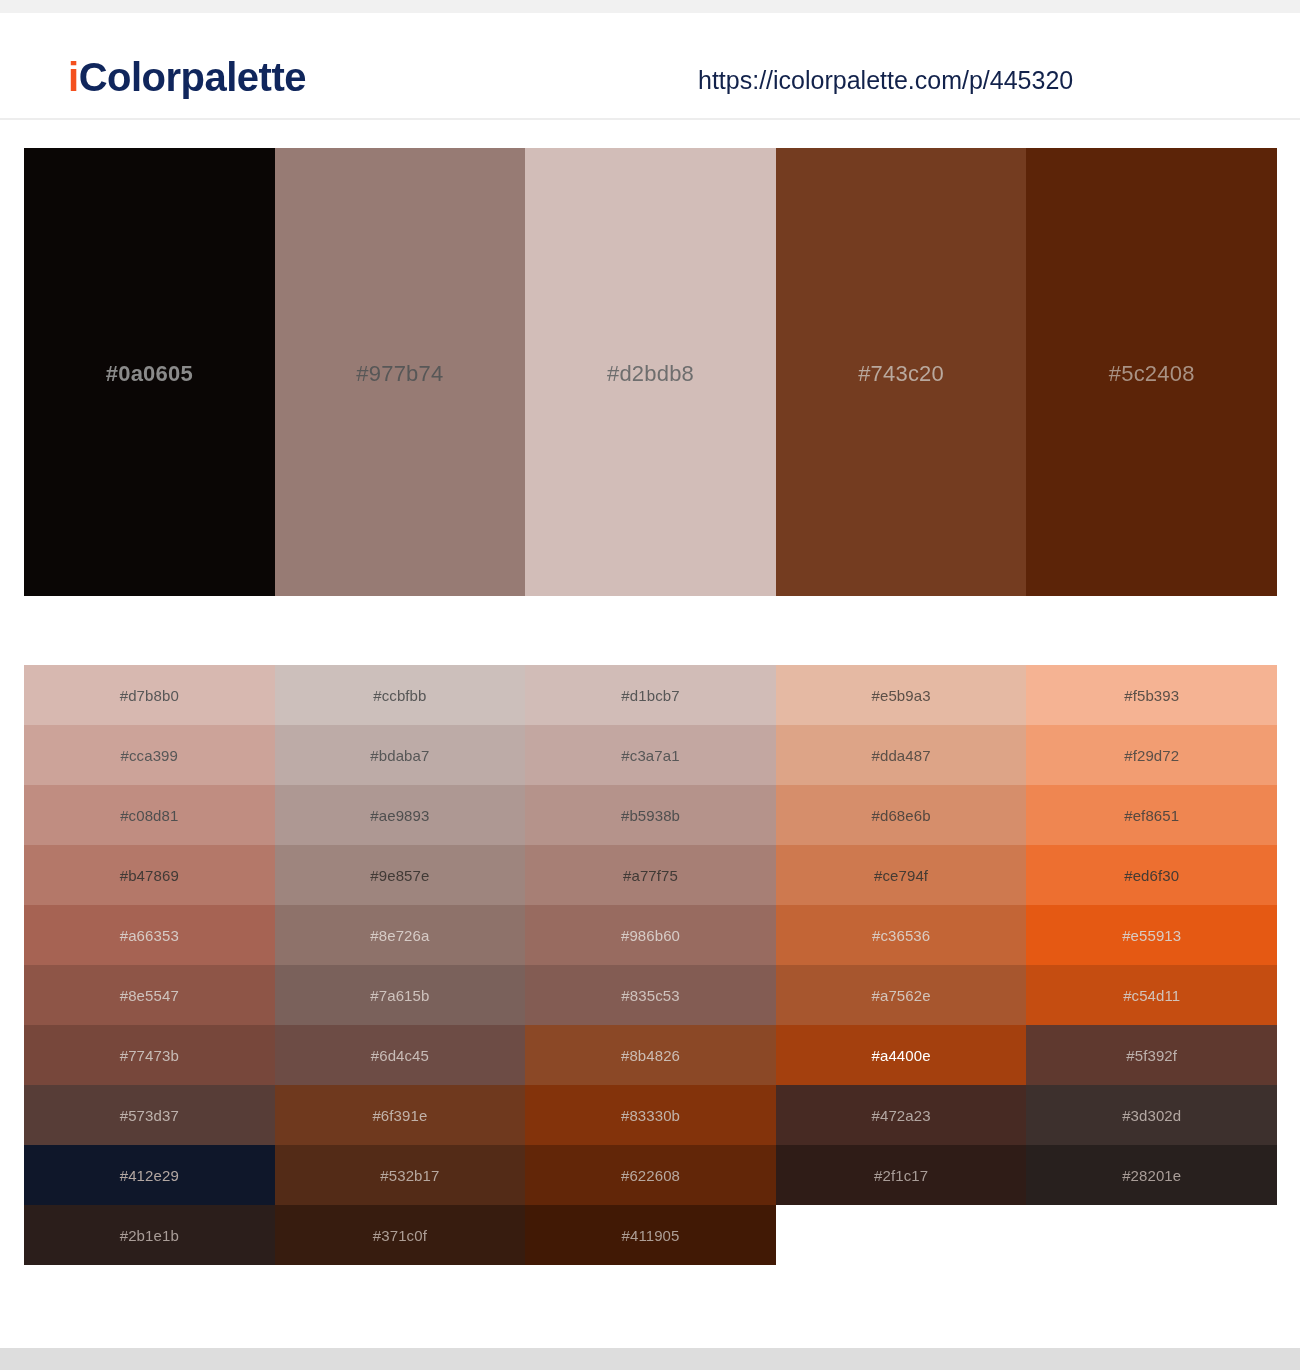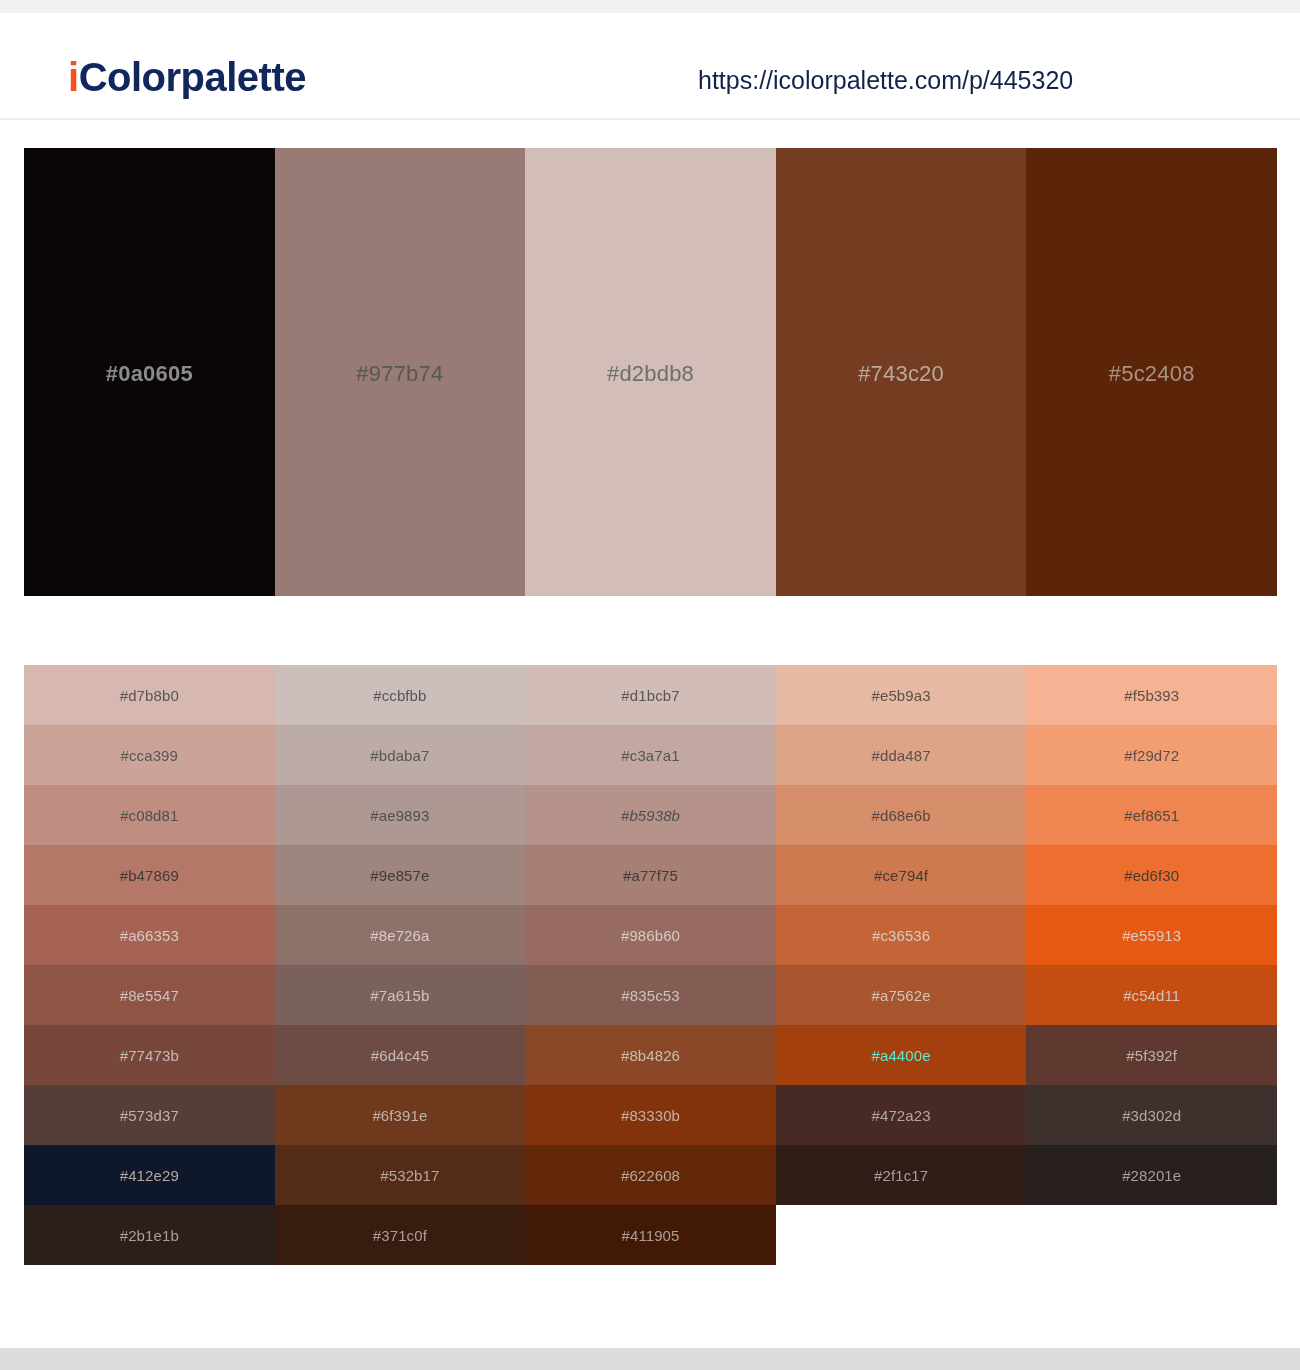--- a/index.html
+++ b/index.html
@@ -174,21 +174,21 @@
     </div>
     <div class="shade-cell" style="background: rgb(242, 157, 114);">
       <span class="shade-label" style="color: rgb(92, 80, 72);">#f29d72</span>
     </div>
     <div class="shade-cell" style="background: rgb(192, 141, 129);">
       <span class="shade-label" style="color: rgb(79, 79, 79);">#c08d81</span>
     </div>
     <div class="shade-cell" style="background: rgb(174, 152, 147);">
       <span class="shade-label" style="color: rgb(79, 79, 79);">#ae9893</span>
     </div>
-    <div class="shade-cell" style="background: rgb(181, 147, 139); font-style: italic;">
+    <div class="shade-cell" style="background: rgb(181, 147, 139);">
       <span class="shade-label" style="color: rgb(79, 79, 79);">#b5938b</span>
     </div>
     <div class="shade-cell" style="background: rgb(214, 142, 107);">
       <span class="shade-label" style="color: rgb(85, 72, 64);">#d68e6b</span>
     </div>
     <div class="shade-cell" style="background: rgb(239, 134, 81);">
       <span class="shade-label" style="color: rgb(85, 72, 64);">#ef8651</span>
     </div>
     <div class="shade-cell" style="background: rgb(180, 120, 105);">
       <span class="shade-label" style="color: rgb(65, 58, 54);">#b47869</span>
@@ -238,21 +238,21 @@
     <div class="shade-cell" style="background: rgb(119, 71, 59);">
       <span class="shade-label" style="color: rgb(199, 187, 182);">#77473b</span>
     </div>
     <div class="shade-cell" style="background: rgb(109, 76, 69);">
       <span class="shade-label" style="color: rgb(199, 187, 182);">#6d4c45</span>
     </div>
     <div class="shade-cell" style="background: rgb(139, 72, 38);">
       <span class="shade-label" style="color: rgb(203, 188, 179);">#8b4826</span>
     </div>
     <div class="shade-cell" style="background: rgb(164, 64, 14);">
-      <span class="shade-label" style="color: #5eead4;">#a4400e</span>
+      <span class="shade-label" style="color: #ffffff;">#a4400e</span>
     </div>
     <div class="shade-cell" style="background: rgb(95, 57, 47);">
       <span class="shade-label" style="color: rgb(189, 177, 172);">#5f392f</span>
     </div>
     <div class="shade-cell" style="background: rgb(87, 61, 55);">
       <span class="shade-label" style="color: rgb(189, 177, 172);">#573d37</span>
     </div>
     <div class="shade-cell" style="background: rgb(111, 57, 30);">
       <span class="shade-label" style="color: rgb(193, 178, 169);">#6f391e</span>
     </div>

